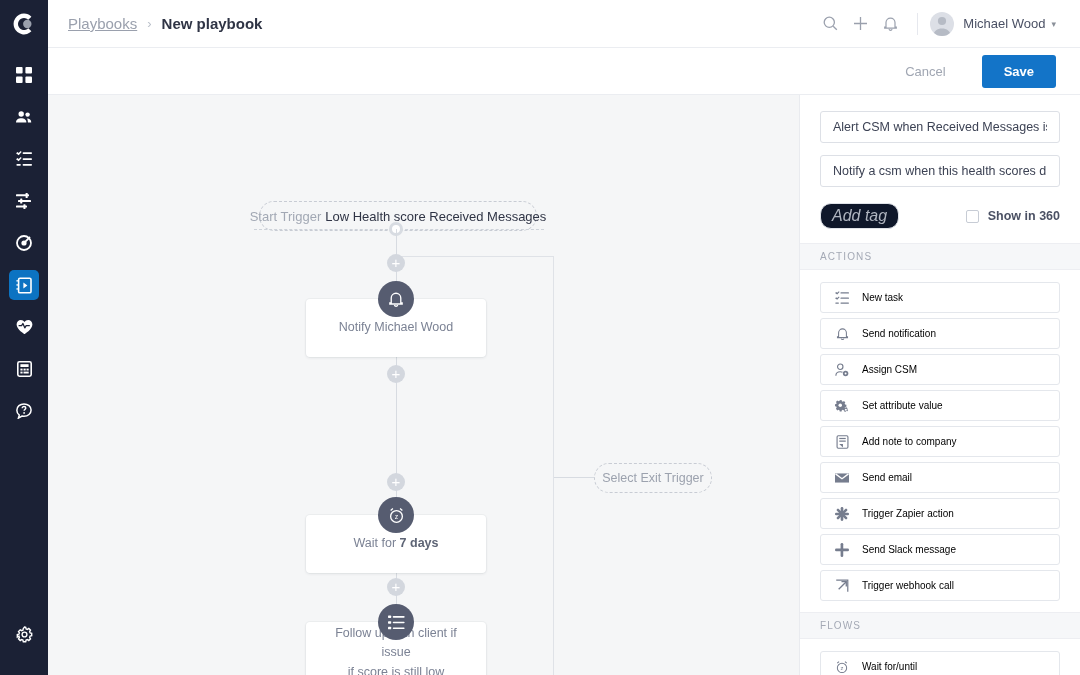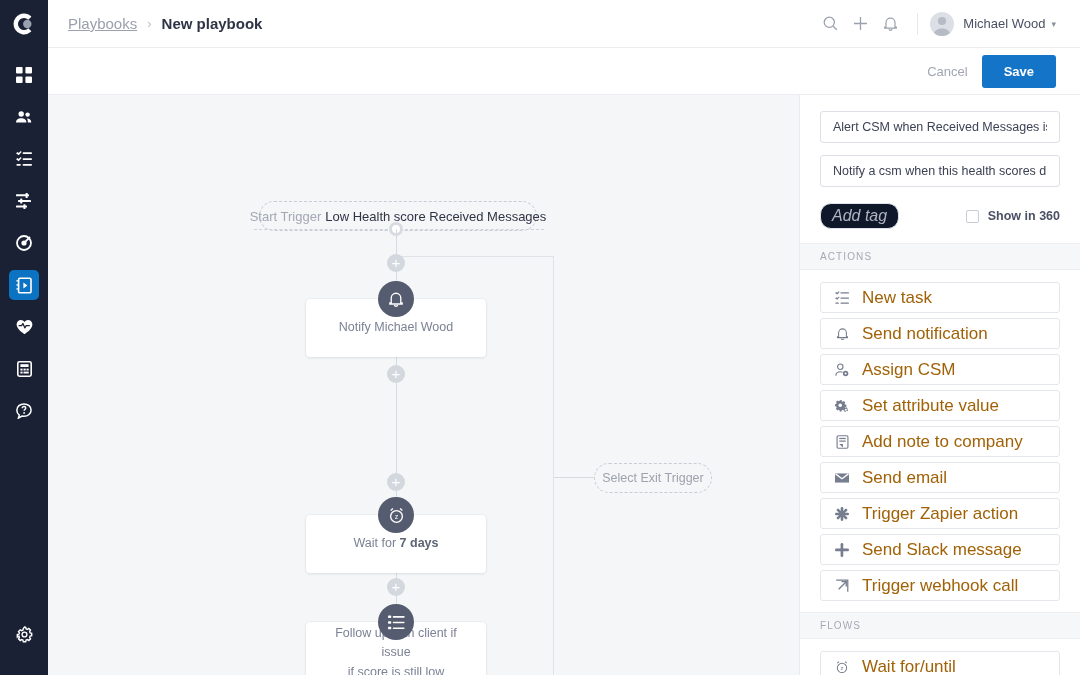--- a/index.html
+++ b/index.html
@@ -56,21 +56,21 @@
     width: 24px; height: 24px; border-radius: 50%; background: #dcdfe6;
     display: flex; align-items: flex-end; justify-content: center; overflow: hidden;
     margin-right: 9px;
   }
   .user-name { color: #4a5064; font-size: 13px; }
   .caret { margin-left: 6px; color: #8a9099; font-size: 9px; }
 
   
   .actionbar {
     height: 47px; flex: 0 0 47px; display: flex; align-items: center; justify-content: flex-end;
-    gap: 4px; padding-right: 24px; border-bottom: 1px solid #ebedf1; background: #fff;
+    gap: 26px; padding-right: 24px; border-bottom: 1px solid #ebedf1; background: #fff;
   }
   .btn-cancel {
     color: #a0a6b2; font-size: 13px; background: none; border: 0; cursor: pointer;
     padding: 6px 10px; font-family: inherit;
   }
   .btn-save {
     background: #1374c8; color: #fff; border: 0; border-radius: 3px; cursor: pointer;
     font-size: 13px; font-weight: bold; padding: 9px 22px; font-family: inherit;
   }
 
@@ -152,21 +152,21 @@
   .sec-head {
     background: #f6f7f9; border-top: 1px solid #edeef2; border-bottom: 1px solid #edeef2;
     padding: 7px 20px; font-size: 10px; letter-spacing: 1.1px; color: #a4a9b5; text-transform: uppercase;
   }
   .sec-list { padding: 12px 20px 6px 20px; }
   .row {
     height: 31px; border: 1px solid #e4e7ec; border-radius: 3px; margin-bottom: 5px;
     display: flex; align-items: center; padding: 0 14px; gap: 13px; cursor: pointer; background: #fff;
   }
   .row .ric { width: 14px; height: 14px; color: #767d8e; display: flex; align-items: center; justify-content: center; }
-  .row .rlabel { font-size: 17px; color: #a16207; }
+  .row .rlabel { font-size: 10px; color: #000000; }
   .panel-scroll { flex: 1 1 auto; overflow: hidden; }
 </style>
 </head>
 <body>
 
 <div class="app">
 
   <div class="rail">
     <div class="rail-logo">
       <svg width="26" height="26" viewBox="0 0 26 26">

